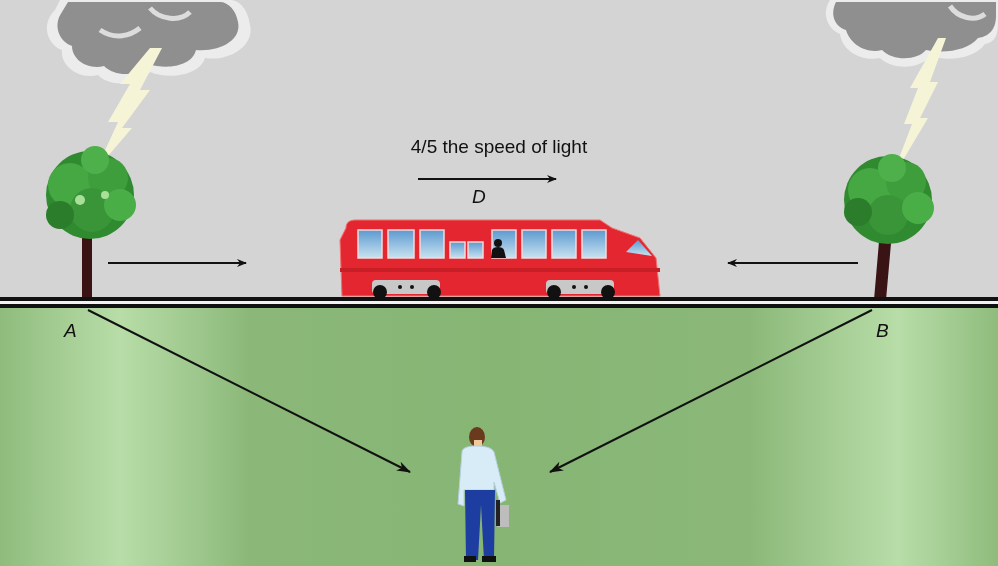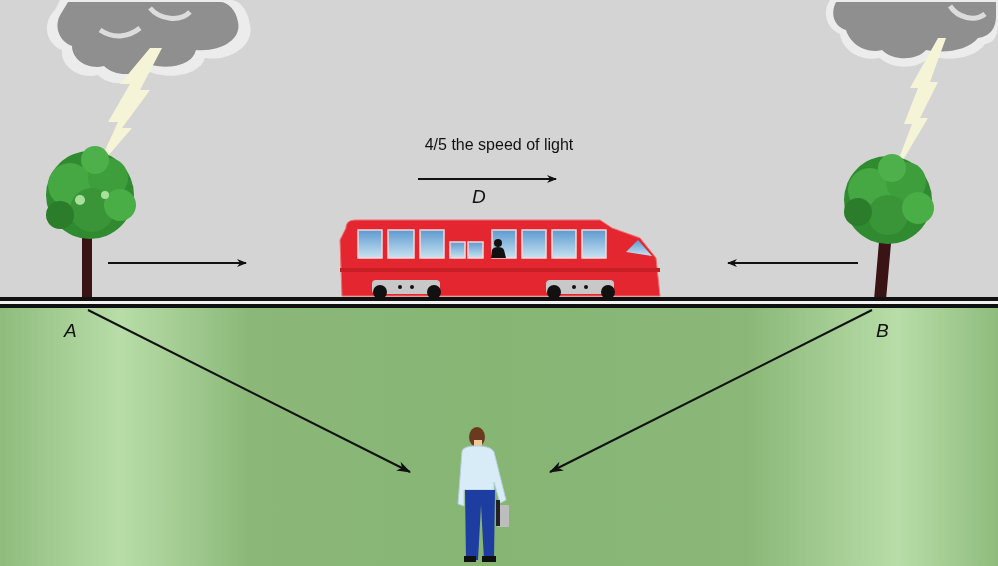--- a/index.html
+++ b/index.html
@@ -1,20 +1,20 @@
 <!DOCTYPE html>
 <html><head>
 <meta charset="utf-8">
 <style>
   html, body { margin: 0; padding: 0; }
   body { width: 998px; height: 566px; overflow: hidden; background: #d4d4d4; font-family: "Liberation Sans", sans-serif; }
   .scene { position: relative; width: 998px; height: 566px; }
   .scene svg { position: absolute; left: 0; top: 0; }
   .label { position: absolute; color: #111; font-family: "Liberation Sans", sans-serif; }
-  .title-label { left: 0; width: 998px; top: 136px; text-align: center; font-size: 16px; padding-left: 0; }
+  .title-label { left: 0; width: 998px; top: 136px; text-align: center; font-size: 19px; padding-left: 0; }
   .d-label { top: 186px; font-size: 19px; font-style: italic; }
   .pt-label { font-size: 19px; font-style: italic; }
 </style>
 </head>
 <body>
 
 <div class="scene">
   <svg width="998" height="566" viewBox="0 0 998 566">
     <defs>
       <linearGradient id="groundGrad" x1="0" y1="0" x2="1" y2="0">

